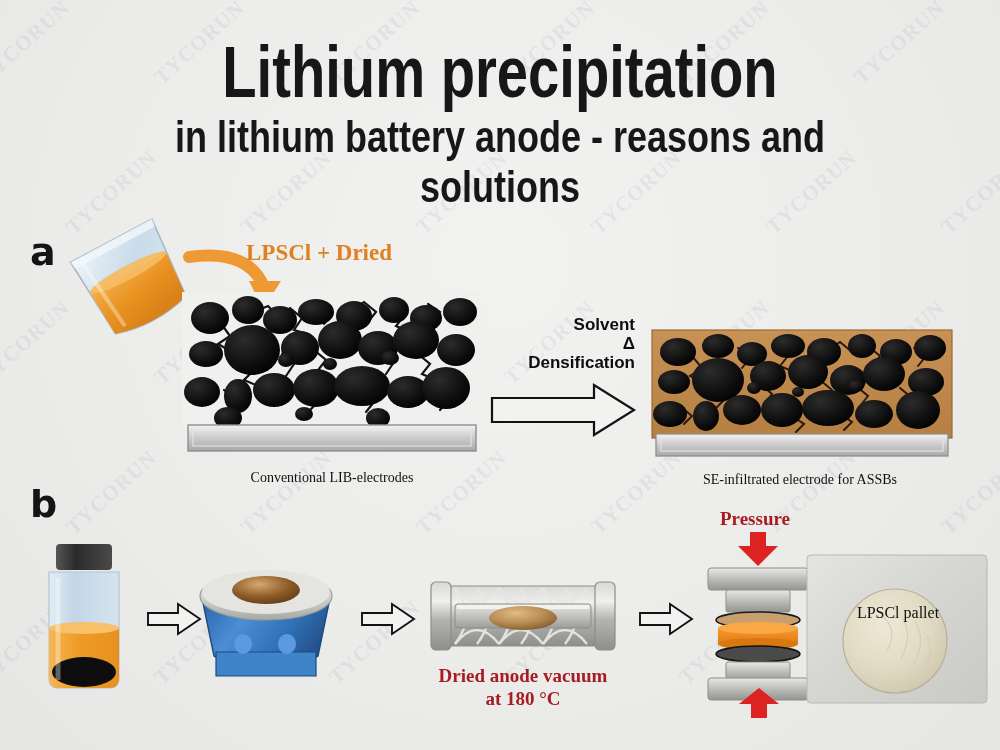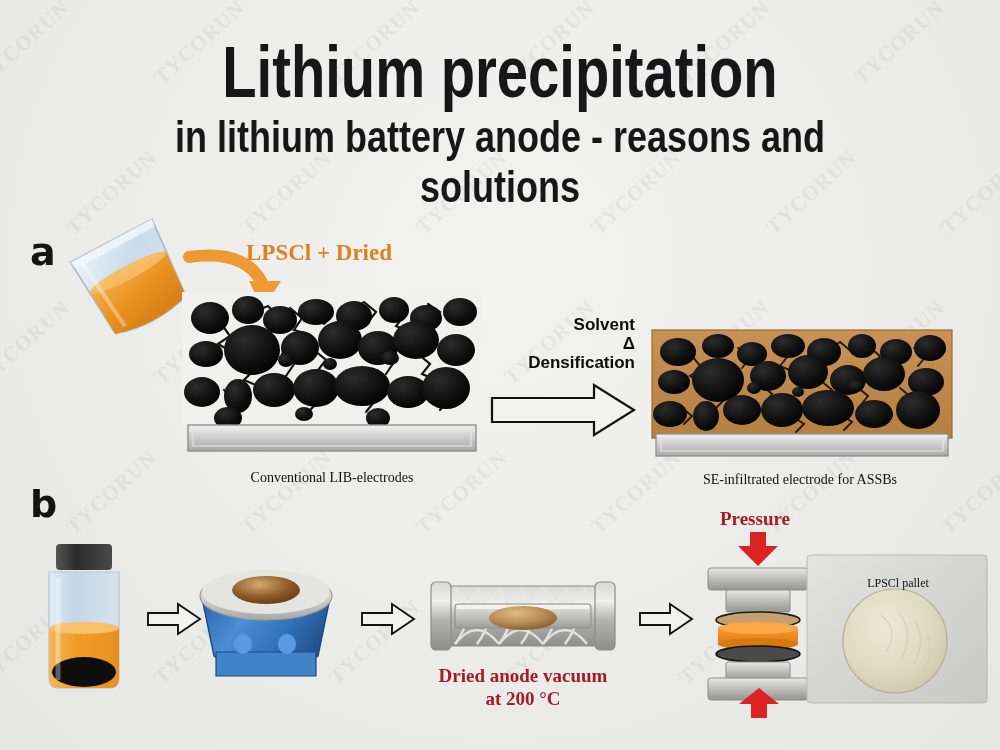--- a/index.html
+++ b/index.html
@@ -437,21 +437,21 @@
       </g>
       <rect x="30" y="26" width="136" height="24" rx="3" fill="url(#innerG)" stroke="#8d8d89" stroke-width="1"></rect>
       <rect x="32" y="27" width="132" height="4" fill="#f4f4f2" opacity="0.9"></rect>
       <ellipse cx="98" cy="40" rx="34" ry="12" fill="url(#pel2)"></ellipse>
       <rect x="6" y="4" width="20" height="68" rx="5" fill="url(#tubeG)" stroke="#8d8d89" stroke-width="1.2"></rect>
       <rect x="170" y="4" width="20" height="68" rx="5" fill="url(#tubeG)" stroke="#8d8d89" stroke-width="1.2"></rect>
     </svg>
   </div>
 
   <div class="label-red" style="left:418px; top:665px; width:210px;">Dried anode vacuum</div>
-  <div class="label-red" style="left:418px; top:688px; width:210px;">at 200 °C</div>
+  <div class="label-red" style="left:418px; top:688px; width:210px;">at 180 °C</div>
 
   <div class="layer" style="left:638px; top:602px;">
     <svg width="56" height="34" viewBox="0 0 56 34">
       <path d="M2 11 L32 11 L32 2 L54 17 L32 32 L32 23 L2 23 Z" fill="#f2f2f1" stroke="#121212" stroke-width="1.9"></path>
     </svg>
   </div>
 
   <div class="label-red" style="left:700px; top:508px; width:110px;">Pressure</div>
 
   <div class="layer" style="left:700px; top:530px;">
@@ -508,21 +508,21 @@
       <circle cx="88" cy="86" r="52" fill="url(#pelletPhoto)" stroke="#b7af96" stroke-width="1.2"></circle>
       <g stroke="#d3cbb2" stroke-width="1.2" fill="none" opacity="0.8">
         <path d="M74 60 Q92 74 80 96"></path>
         <path d="M92 58 Q108 78 94 104"></path>
         <path d="M108 66 Q120 86 106 110"></path>
         <path d="M120 80 Q128 96 116 116"></path>
       </g>
     </svg>
   </div>
 
-  <div class="caption" style="left:830px; top:576px; width:136px; font-size:12px; font-weight:normal;">LPSCl pallet</div>
+  <div class="caption" style="left:830px; top:604px; width:136px; font-size:16px; font-weight:normal;">LPSCl pallet</div>
 
   <div id="watermark-layer">
       <div class="wm" style="left: 88px; top: 150px;">TYCORUN</div>
       <div class="wm" style="left: 263px; top: 150px;">TYCORUN</div>
       <div class="wm" style="left: 438px; top: 150px;">TYCORUN</div>
       <div class="wm" style="left: 613px; top: 150px;">TYCORUN</div>
       <div class="wm" style="left: 788px; top: 150px;">TYCORUN</div>
       <div class="wm" style="left: 963px; top: 150px;">TYCORUN</div>
       <div class="wm" style="left: 175px; top: 300px;">TYCORUN</div>
       <div class="wm" style="left: 350px; top: 300px;">TYCORUN</div>

